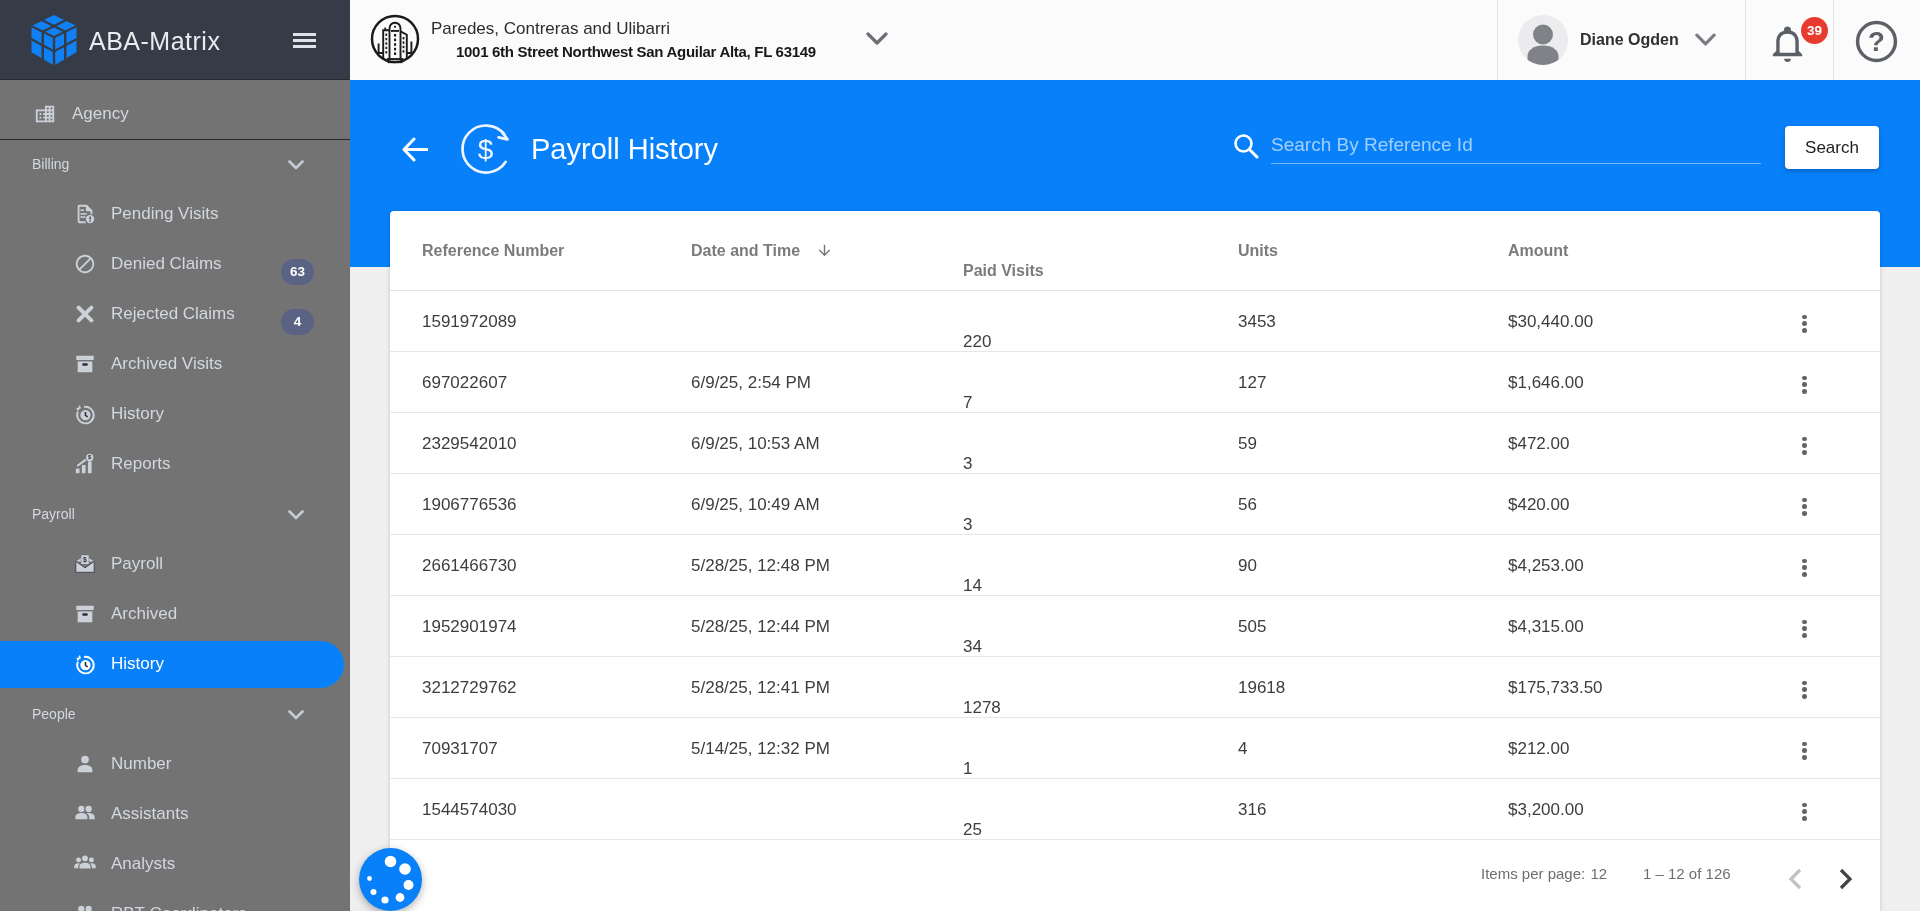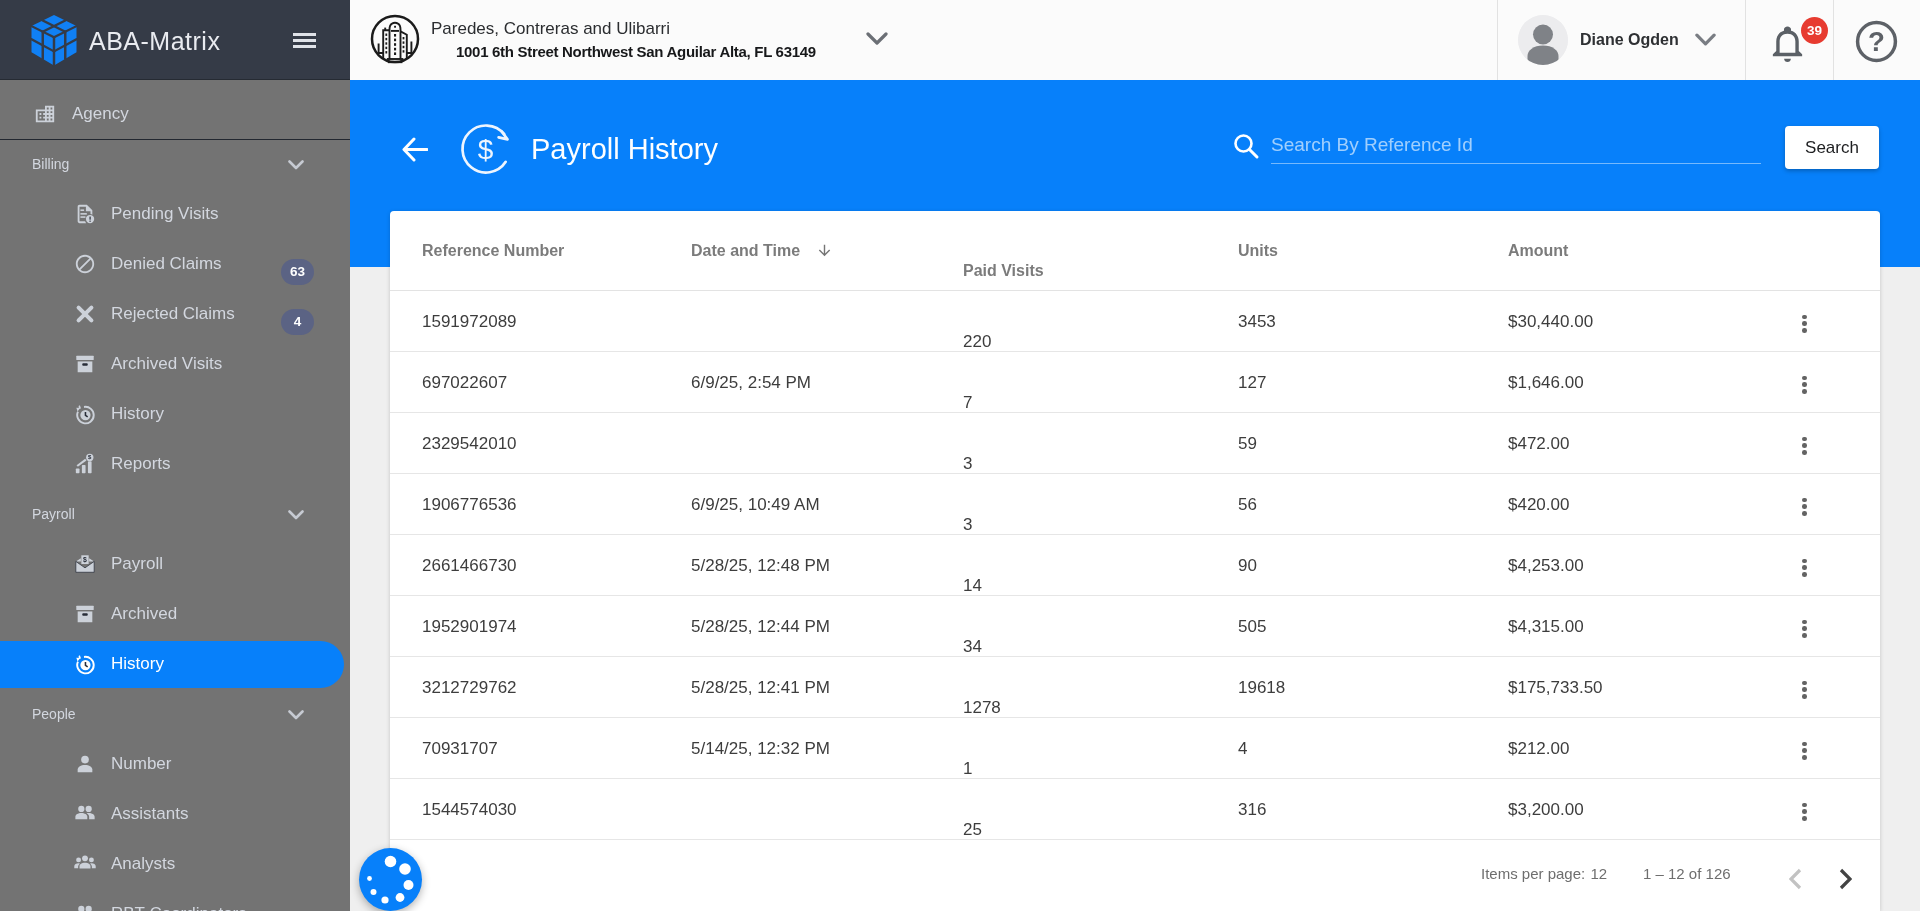--- a/index.html
+++ b/index.html
@@ -352,20 +352,21 @@
     <div class="tcell c4">127</div>
     <div class="tcell c5">$1,646.00</div>
     <div class="dots">
             <div></div>
             <div></div>
             <div></div>
           </div>
   </div>
         <div class="trow" style="top:202px">
     <div class="tcell c1">2329542010</div>
+    <div class="tcell c2">6/9/25, 10:53 AM</div>
     <div class="tcell c3">3</div>
     <div class="tcell c4">59</div>
     <div class="tcell c5">$472.00</div>
     <div class="dots">
             <div></div>
             <div></div>
             <div></div>
           </div>
   </div>
         <div class="trow" style="top:263px">

